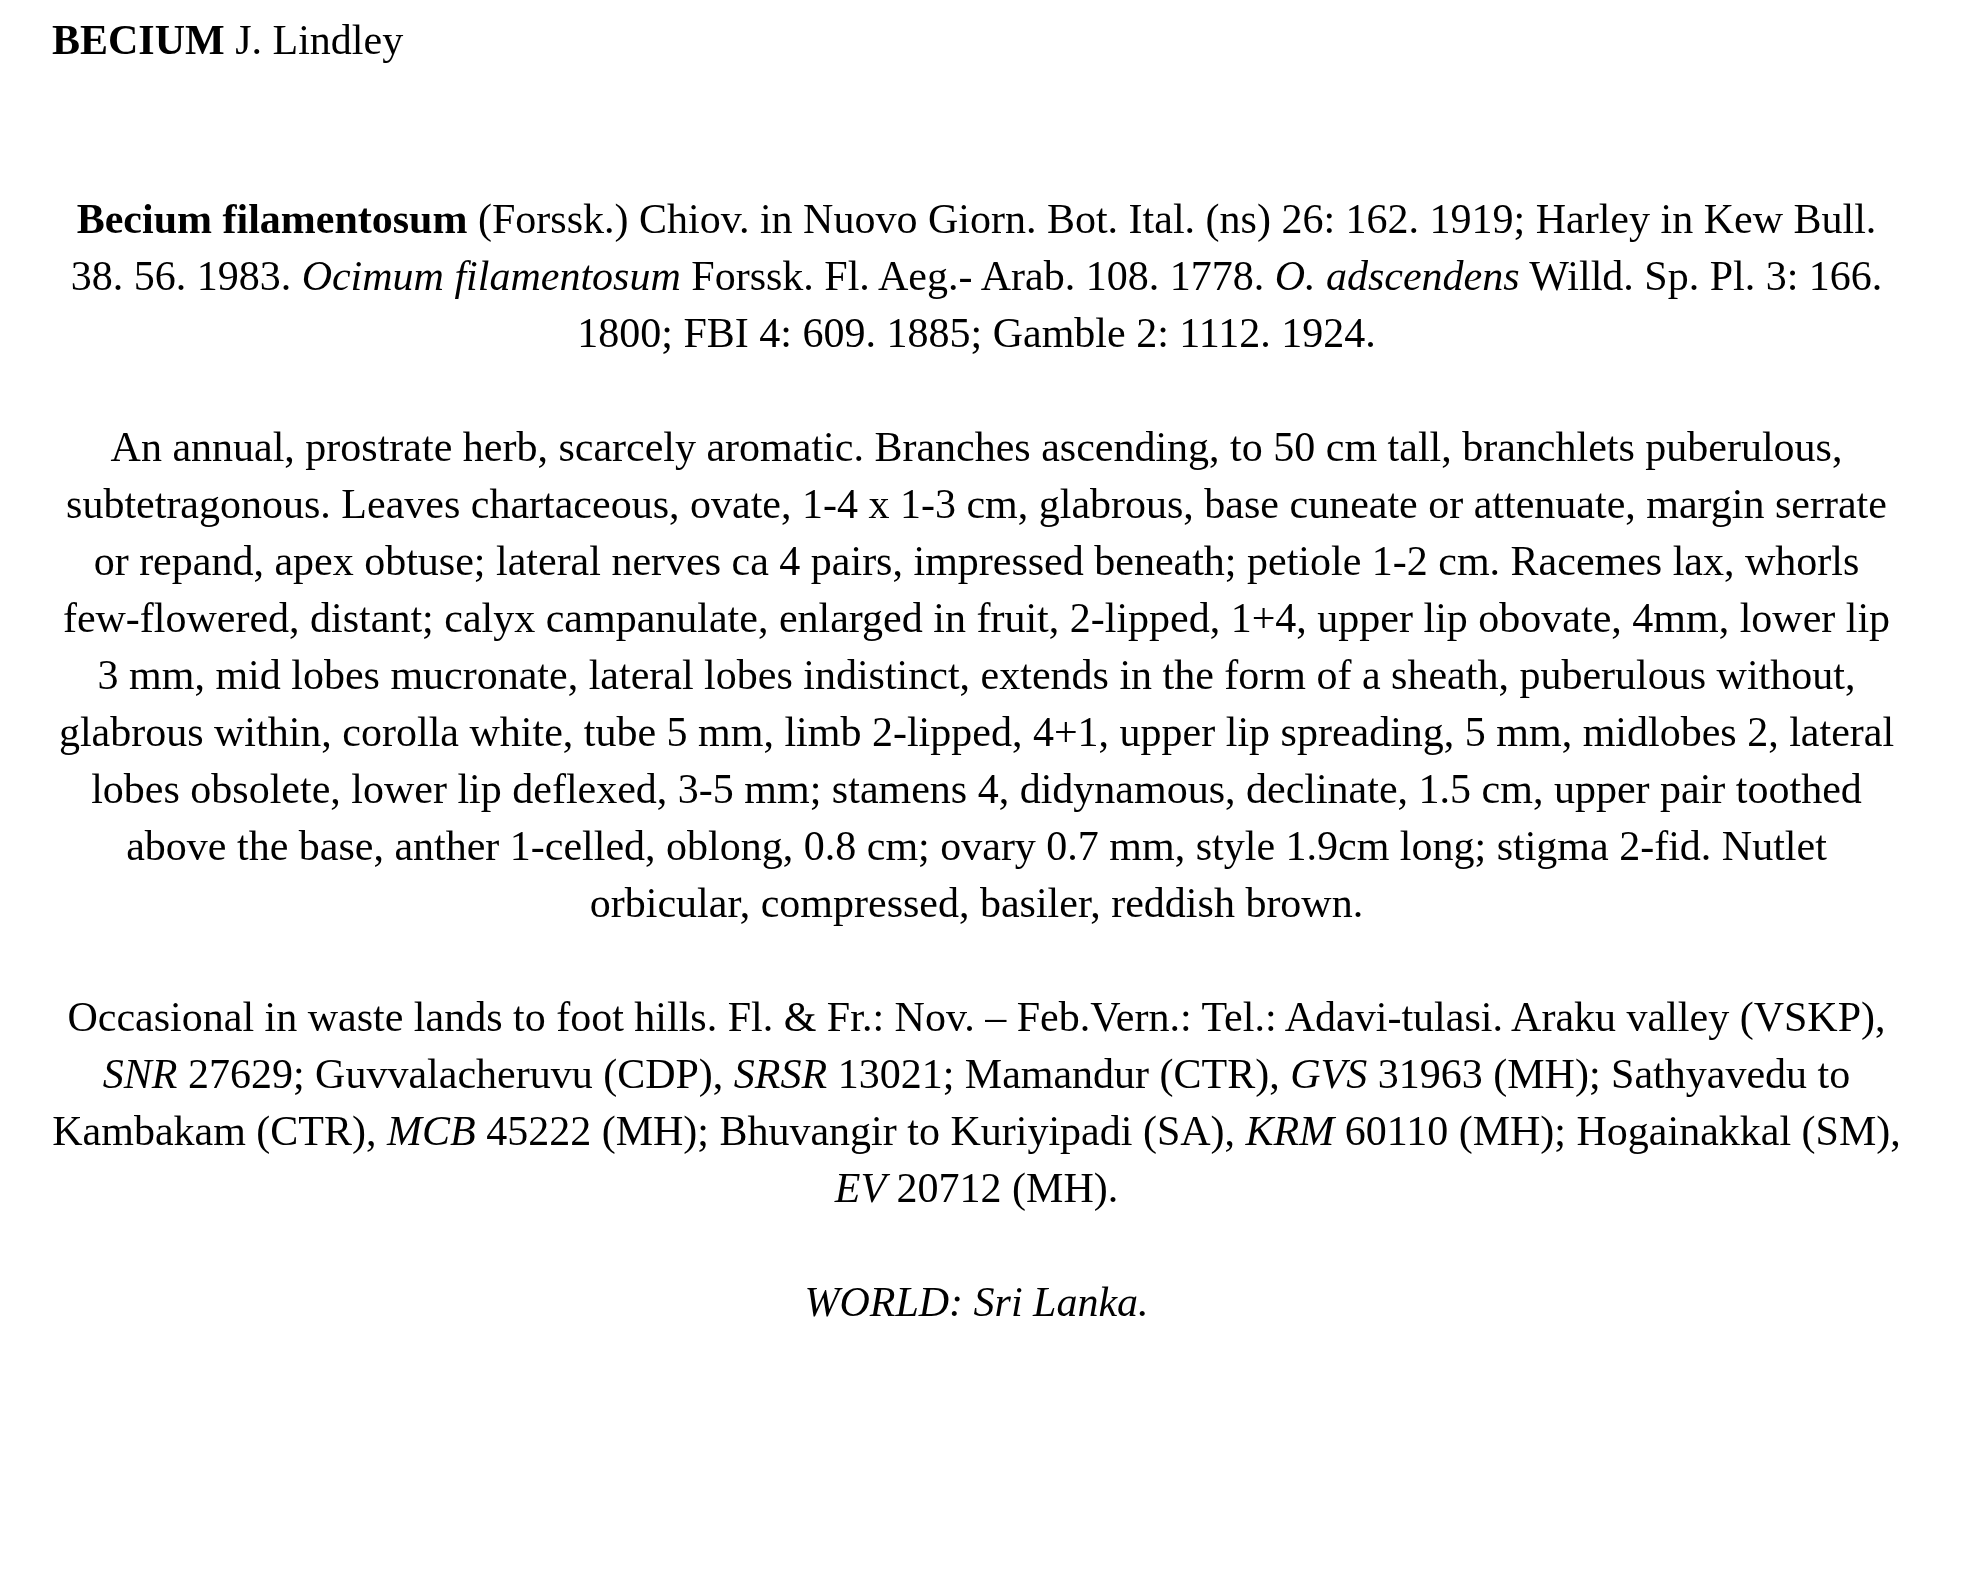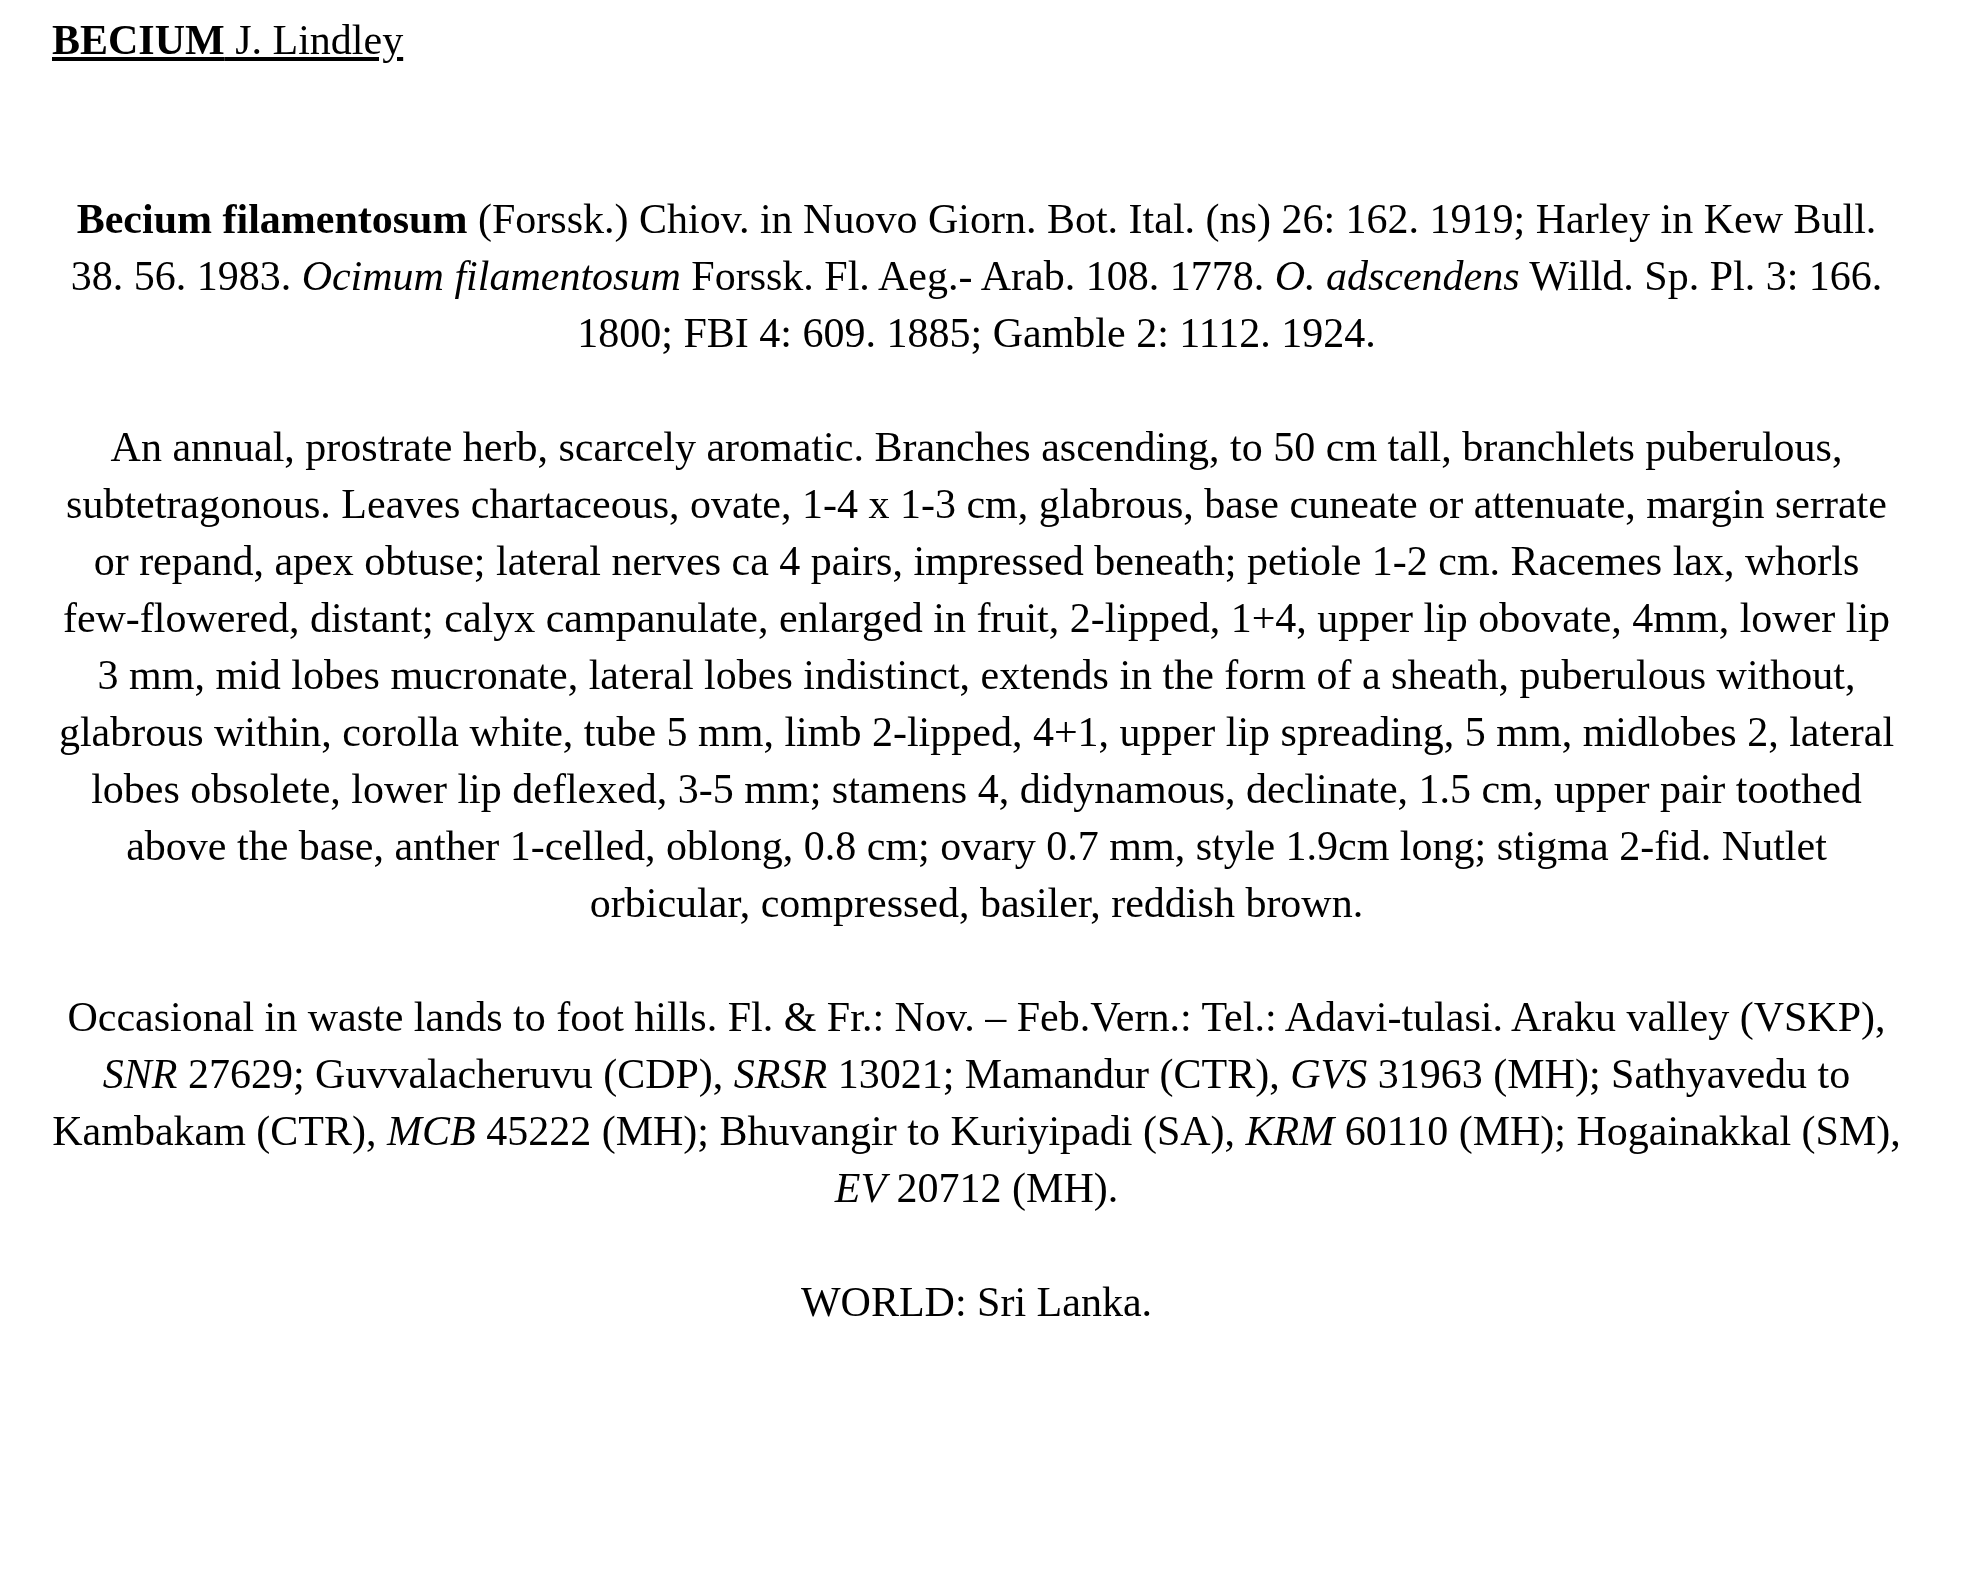--- a/index.html
+++ b/index.html
@@ -15,28 +15,28 @@
     background: #ffffff;
     color: #000000;
     font-family: "Liberation Serif", "DejaVu Serif", serif;
     font-size: 42px;
     line-height: 57px;
     padding: 12px 62px 40px 52px;
     overflow: hidden;
   }
   .heading {
     margin: 0 0 122px 0;
-    text-decoration: underline;
   }
   .para {
     margin: 0 0 57px 0;
     text-align: center;
   }
   .para:last-child {
     margin-bottom: 12px;
+    font-style: italic;
   }
   .b { font-weight: bold; }
   .i { font-style: italic; }
 </style>
 </head>
 <body>
 
 <div class="page">
 
   <p class="heading"><span class="b">BECIUM</span><span> J. Lindley</span></p>

